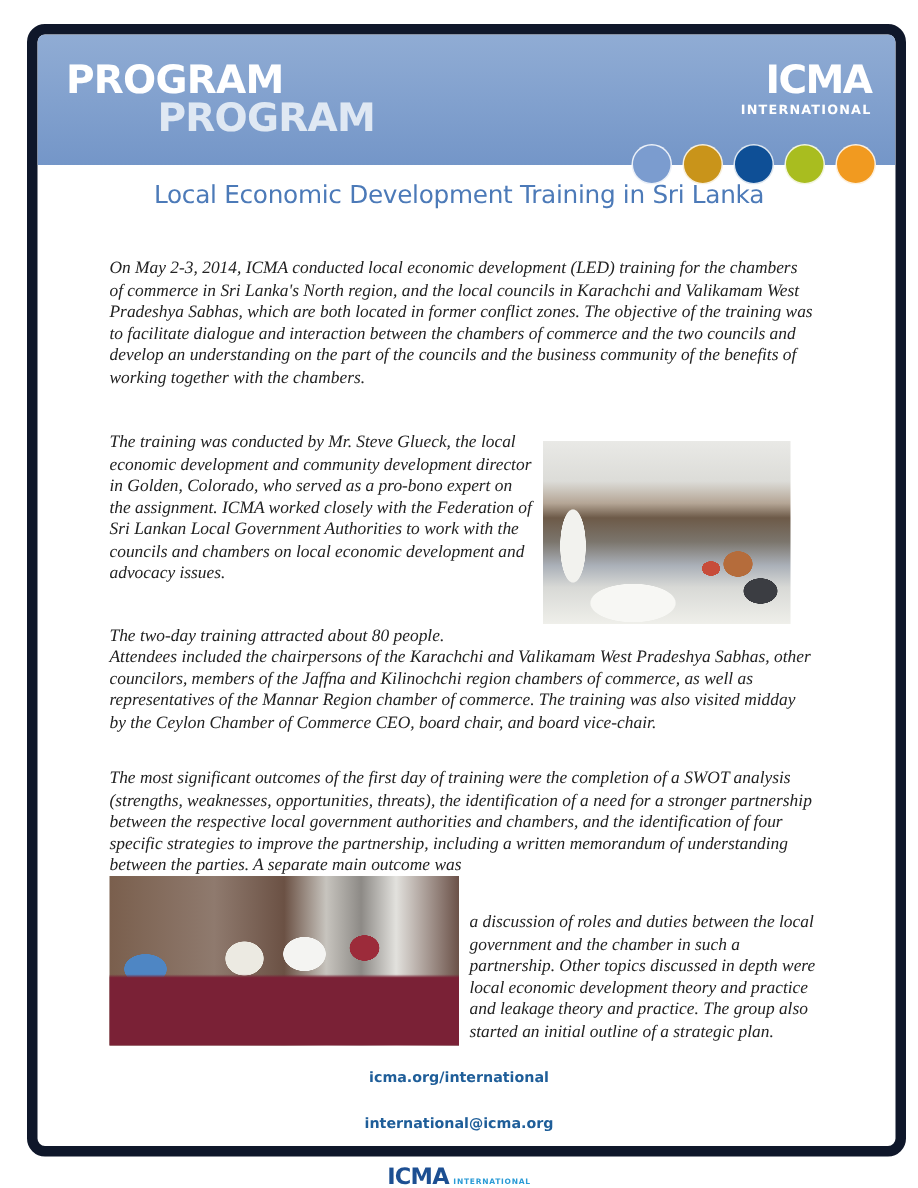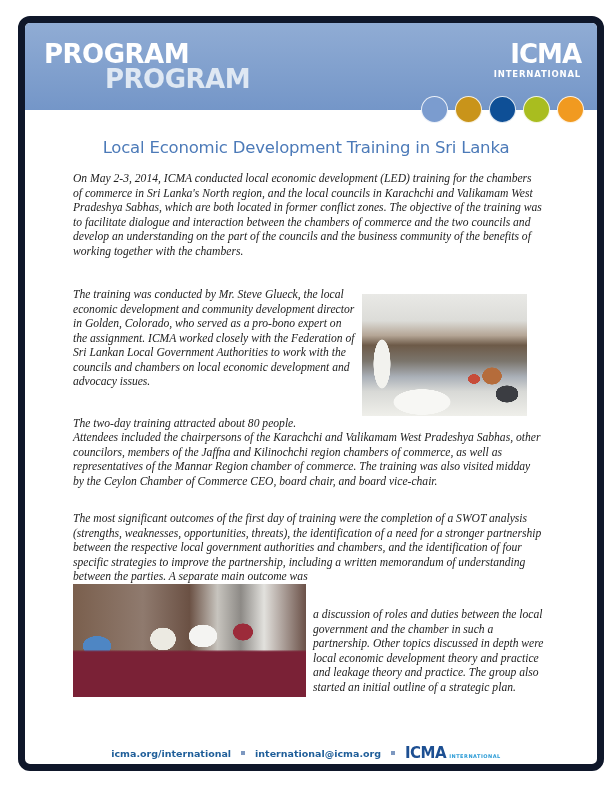--- a/index.html
+++ b/index.html
@@ -6,41 +6,41 @@
   body{width:612px;height:792px;position:relative;overflow:hidden;font-family:"Liberation Serif","DejaVu Serif",serif;}
   .frame{position:absolute;left:18px;top:16px;width:586px;height:755px;border:7px solid #0f172a;border-radius:12px;box-sizing:border-box;overflow:hidden;background:#fff;}
   .header{position:absolute;left:0;top:0;width:100%;height:87px;background:linear-gradient(180deg,#90acd4 0%,#7496c8 100%);}
   .prog{position:absolute;left:19px;top:18px;font-family:"DejaVu Sans","Liberation Sans",sans-serif;font-weight:bold;font-size:26px;letter-spacing:-0.5px;color:#fff;line-height:26px;}
   .impact{position:absolute;left:80px;top:43px;font-family:"DejaVu Sans","Liberation Sans",sans-serif;font-weight:bold;font-size:26px;letter-spacing:-0.5px;color:#dfe8f3;line-height:26px;}
   .logo{position:absolute;right:16px;top:18px;text-align:right;color:#fff;font-family:"DejaVu Sans","Liberation Sans",sans-serif;}
   .logo-main{font-size:26px;font-weight:bold;letter-spacing:-1px;line-height:26px;}
   .logo-sub{font-size:8.5px;font-weight:bold;letter-spacing:0.8px;margin-top:2px;}
   .dots{position:absolute;left:396px;top:73px;display:flex;gap:7px;}
   .dot{width:27px;height:27px;border-radius:50%;border:1px solid rgba(255,255,255,0.85);box-sizing:border-box;}
-  .title{position:absolute;left:0;top:138px;width:100%;text-align:center;font-family:"DejaVu Sans","Liberation Sans",sans-serif;font-size:16.5px;color:#4c7ab8;letter-spacing:-0.2px;}
+  .title{position:absolute;left:0;top:120px;width:100%;text-align:center;font-family:"DejaVu Sans","Liberation Sans",sans-serif;font-size:16.5px;color:#4c7ab8;letter-spacing:-0.2px;}
   .para{position:absolute;font-size:11.6px;line-height:14.5px;color:#222;font-style:italic;}
   .photo{position:absolute;border:none;}
   .photo1{left:362px;top:294px;width:165px;height:122px;background:
     linear-gradient(180deg,#e9e9e6 0%,#dcdcd8 22%,#b5a696 34%,#6d5a48 42%,#7b756c 55%,#aab0b8 68%,#d8d9d6 80%,#efefea 100%);}
   .photo2{left:73px;top:584px;width:233px;height:113px;background:
     linear-gradient(90deg,#7a5f4d 0%,#8f7a6e 30%,#6b5144 50%,#c7c4be 62%,#8d8a86 72%,#e2e1dd 82%,#6b5148 100%);}
   .p1ov{position:absolute;inset:0;background:
     radial-gradient(ellipse 14px 40px at 20px 70px,#f2f2ee 0%,#f2f2ee 60%,transparent 62%),
     radial-gradient(ellipse 40px 18px at 60px 108px,#f7f7f4 0%,#f7f7f4 70%,transparent 72%),
     radial-gradient(ellipse 16px 12px at 145px 100px,#3b3d42 0%,#3b3d42 70%,transparent 72%),
     radial-gradient(ellipse 10px 8px at 112px 85px,#c74c3a 0%,#c74c3a 60%,transparent 62%),
     radial-gradient(ellipse 16px 14px at 130px 82px,#b56c3b 0%,#b56c3b 60%,transparent 62%);}
   .p2ov{position:absolute;inset:0;background:
     linear-gradient(180deg,transparent 0%,transparent 58%,#7a2136 60%,#7a2136 100%),
     radial-gradient(ellipse 20px 14px at 24px 62px,#4e86c4 0%,#4e86c4 70%,transparent 72%),
     radial-gradient(ellipse 18px 16px at 90px 55px,#eceae2 0%,#eceae2 70%,transparent 72%),
     radial-gradient(ellipse 20px 16px at 130px 52px,#f4f4f2 0%,#f4f4f2 70%,transparent 72%),
     radial-gradient(ellipse 14px 12px at 170px 48px,#9c2b3a 0%,#9c2b3a 70%,transparent 72%);
     mix-blend-mode:normal;}
-  .footer{position:absolute;left:0;top:744px;width:100%;height:18px;display:flex;justify-content:center;align-items:center;gap:10px;font-family:"DejaVu Sans","Liberation Sans",sans-serif;color:#1f5e99;font-size:9.5px;font-weight:bold;}
+  .footer{position:absolute;left:0;top:744px;width:100%;height:18px;display:flex;justify-content:center;align-items:center;gap:10px;font-family:"DejaVu Sans","Liberation Sans",sans-serif;color:#1f5e99;font-size:9.5px;font-weight:bold;flex-direction:column;}
   .fsep{width:4px;height:4px;background:#7d98c0;display:inline-block;}
   .flogo{font-size:15px;font-weight:bold;color:#1d4f92;letter-spacing:-0.5px;}
   .flogo-sub{font-size:5px;color:#2a9bd6;letter-spacing:0.5px;margin-left:3px;}
 </style>
 </head>
 <body>
 
 <div class="frame">
   <div class="header">
     <div class="prog">PROGRAM</div>

